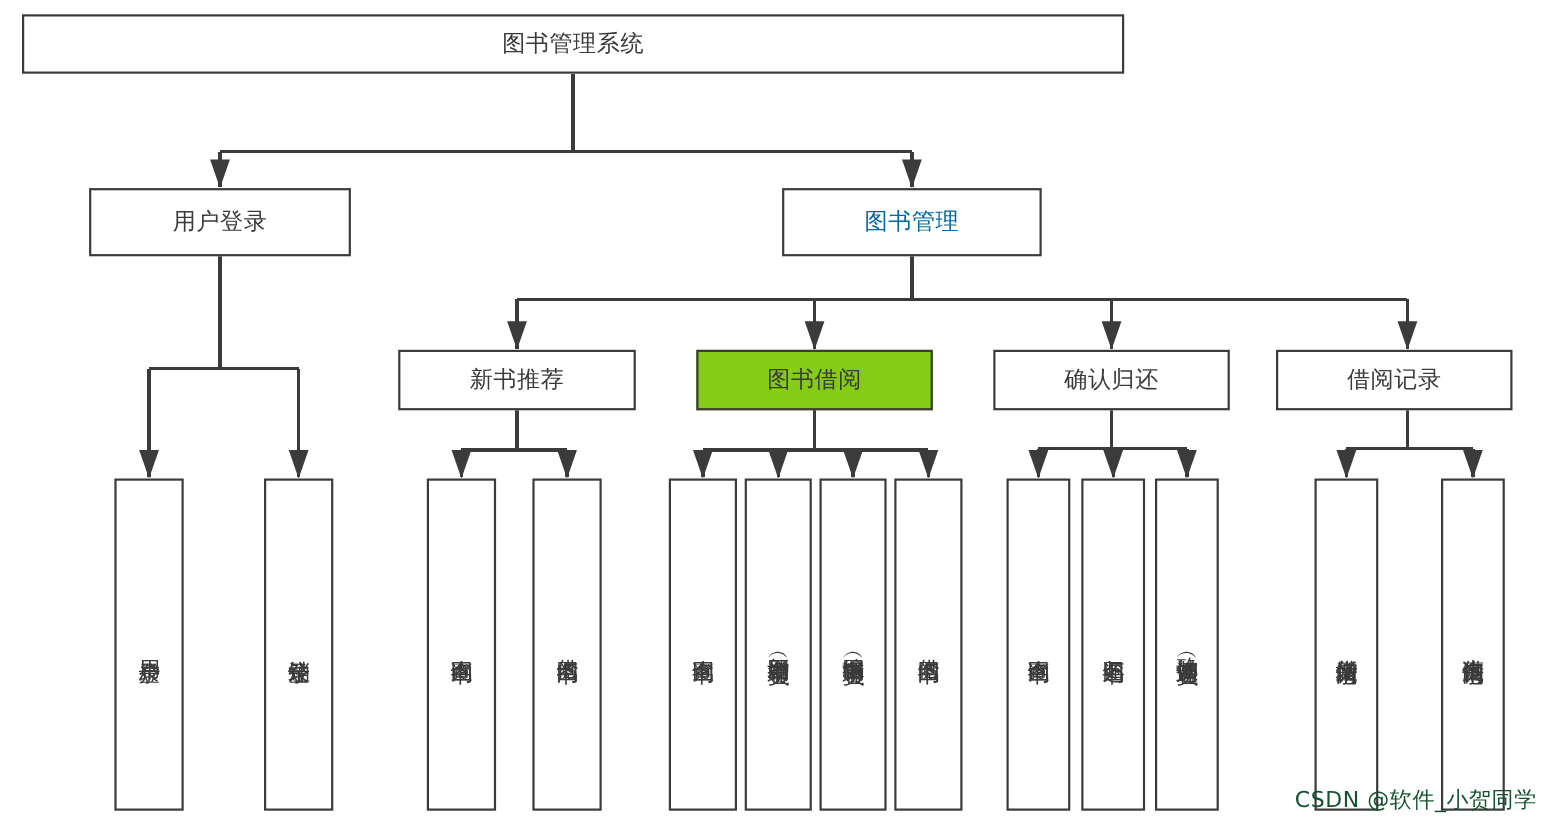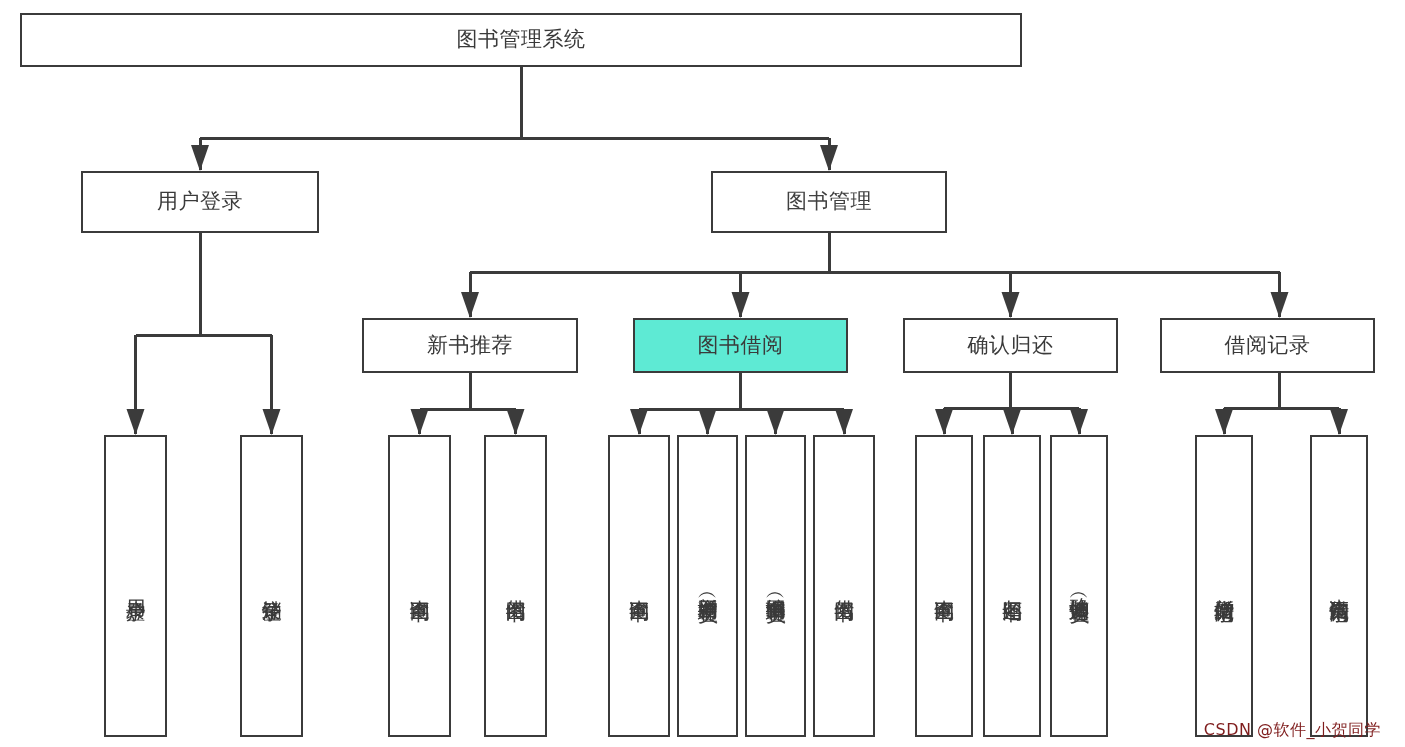--- a/index.html
+++ b/index.html
@@ -51,24 +51,24 @@
   .node.vert .nlabel {
     writing-mode: vertical-rl;
     text-orientation: upright;
     white-space: nowrap;
   }
   .node.horiz .nlabel {
     white-space: nowrap;
   }
   #watermark {
     position: absolute;
-    right: 24px;
+    right: 8px;
     bottom: 6px;
-    font-size: 16px;
-    color: #7f1d1d;
+    font-size: 20px;
+    color: #14532d;
     letter-spacing: 0.5px;
     white-space: nowrap;
   }
 </style>
 </head>
 <body>
 
 <div id="canvas">
   <svg id="edges" viewBox="0 0 1405 747" preserveAspectRatio="none" aria-hidden="true">
       <line x1="521" y1="67" x2="521" y2="138" stroke="#3b3b3b" stroke-width="3" shape-rendering="crispEdges"></line>
@@ -124,27 +124,27 @@
       <line x1="1339" y1="408" x2="1339" y2="434" stroke="#3b3b3b" stroke-width="3" shape-rendering="crispEdges"></line>
       <path d="M1330 409 L1348 409 L1339 435 Z" fill="#3b3b3b"></path>
     </svg>
   <div id="nodes">
       <div class="node horiz" style="left: 20px; top: 13px; width: 1002px; height: 54px; border-color: rgb(59, 59, 59); color: rgb(58, 58, 58); background: rgb(255, 255, 255);">
         <span class="nlabel">图书管理系统</span>
       </div>
       <div class="node horiz" style="left: 81px; top: 171px; width: 238px; height: 62px; border-color: rgb(59, 59, 59); color: rgb(58, 58, 58); background: rgb(255, 255, 255);">
         <span class="nlabel">用户登录</span>
       </div>
-      <div class="node horiz" style="left: 711px; top: 171px; width: 236px; height: 62px; border-color: rgb(59, 59, 59); color: #404040; background: rgb(255, 255, 255);">
+      <div class="node horiz" style="left: 711px; top: 171px; width: 236px; height: 62px; border-color: rgb(59, 59, 59); color: #0369a1; background: rgb(255, 255, 255);">
         <span class="nlabel">图书管理</span>
       </div>
       <div class="node horiz" style="left: 362px; top: 318px; width: 216px; height: 55px; border-color: rgb(59, 59, 59); color: rgb(58, 58, 58); background: rgb(255, 255, 255);">
         <span class="nlabel">新书推荐</span>
       </div>
-      <div class="node horiz" style="left: 633px; top: 318px; width: 215px; height: 55px; border-color: rgb(59, 59, 59); color: rgb(58, 58, 58); background: #5eead4;">
+      <div class="node horiz" style="left: 633px; top: 318px; width: 215px; height: 55px; border-color: rgb(59, 59, 59); color: rgb(58, 58, 58); background: #84cc16;">
         <span class="nlabel">图书借阅</span>
       </div>
       <div class="node horiz" style="left: 903px; top: 318px; width: 215px; height: 55px; border-color: rgb(59, 59, 59); color: rgb(58, 58, 58); background: rgb(255, 255, 255);">
         <span class="nlabel">确认归还</span>
       </div>
       <div class="node horiz" style="left: 1160px; top: 318px; width: 215px; height: 55px; border-color: rgb(59, 59, 59); color: rgb(58, 58, 58); background: rgb(255, 255, 255);">
         <span class="nlabel">借阅记录</span>
       </div>
       <div class="node vert" style="left: 104px; top: 435px; width: 63px; height: 302px; border-color: rgb(59, 59, 59); color: rgb(58, 58, 58); background: rgb(255, 255, 255);">
         <span class="nlabel">用户登录</span>

